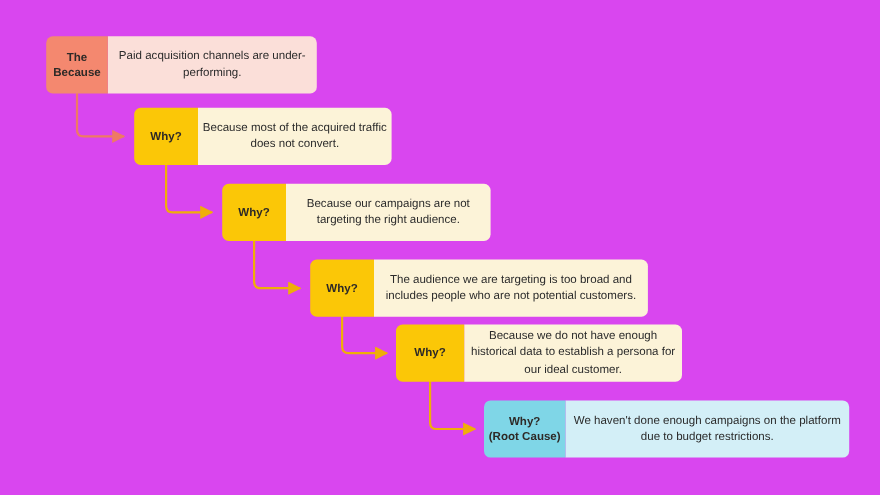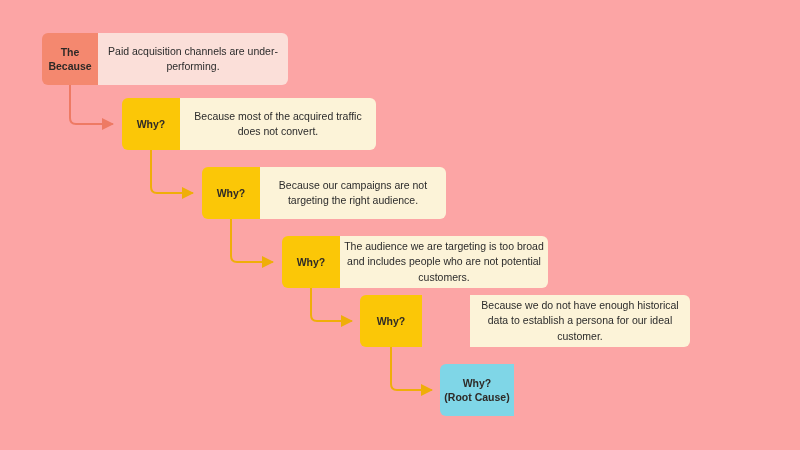--- a/index.html
+++ b/index.html
@@ -10,21 +10,21 @@
   body {
     width: 800px;
     height: 450px;
     font-family: "Liberation Sans", sans-serif;
     overflow: hidden;
   }
   #canvas {
     position: relative;
     width: 800px;
     height: 450px;
-    background: #fca5a5;
+    background: #d946ef;
   }
   #connector-layer {
     position: absolute;
     left: 0;
     top: 0;
     width: 800px;
     height: 450px;
     pointer-events: none;
   }
   .row {
@@ -102,40 +102,41 @@
       <span>
         <span>The</span><br>
         <span>Because</span>
       </span>
     </div>
     <div class="row-body" style="width:190px;">Paid acquisition channels are under-performing.</div>
   </div>
 
   <div class="row r-why" style="left:122px; top:98px;">
     <div class="row-label" style="width:58px;">Why?</div>
-    <div class="row-body" style="width:196px;">Because most of the acquired traffic does not convert.</div>
+    <div class="row-body" style="width:176px;">Because most of the acquired traffic does not convert.</div>
   </div>
 
   <div class="row r-why" style="left:202px; top:167px;">
     <div class="row-label" style="width:58px;">Why?</div>
     <div class="row-body" style="width:186px;">Because our campaigns are not targeting the right audience.</div>
   </div>
 
   <div class="row r-why" style="left:282px; top:236px;">
     <div class="row-label" style="width:58px;">Why?</div>
-    <div class="row-body" style="width:208px;text-align:center;">The audience we are targeting is too broad and includes people who are not potential customers.</div>
+    <div class="row-body" style="width:249px;text-align:center;">The audience we are targeting is too broad and includes people who are not potential customers.</div>
   </div>
 
   <div class="row r-why" style="left:360px; top:295px;">
     <div class="row-label" style="width:62px;">Why?</div>
-    <div class="row-body" style="width:220px;margin-left:48px;">Because we do not have enough historical data to establish a persona for our ideal customer.</div>
+    <div class="row-body" style="width:198px;">Because we do not have enough historical data to establish a persona for our ideal customer.</div>
   </div>
 
   <div class="row r-root" style="left:440px; top:364px;">
     <div class="row-label" style="width:74px;">
       <span>
         <span>Why?</span><br>
         <span>(Root Cause)</span>
       </span>
     </div>
+    <div class="row-body" style="width:258px;">We haven't done enough campaigns on the platform due to budget restrictions.</div>
   </div>
 
 </div>
 
 </body></html>

